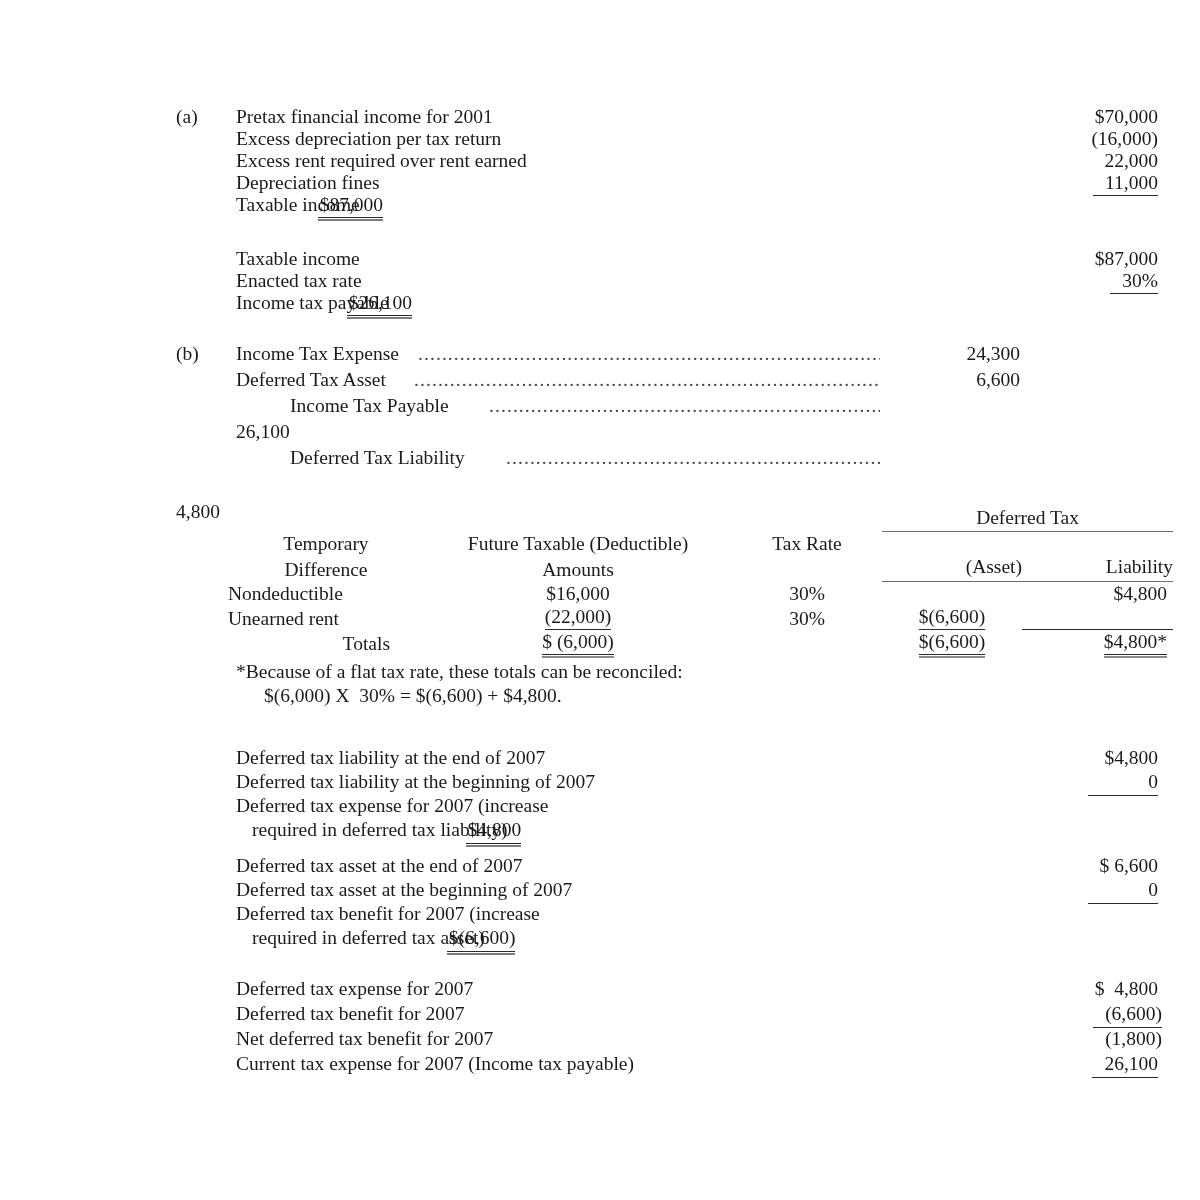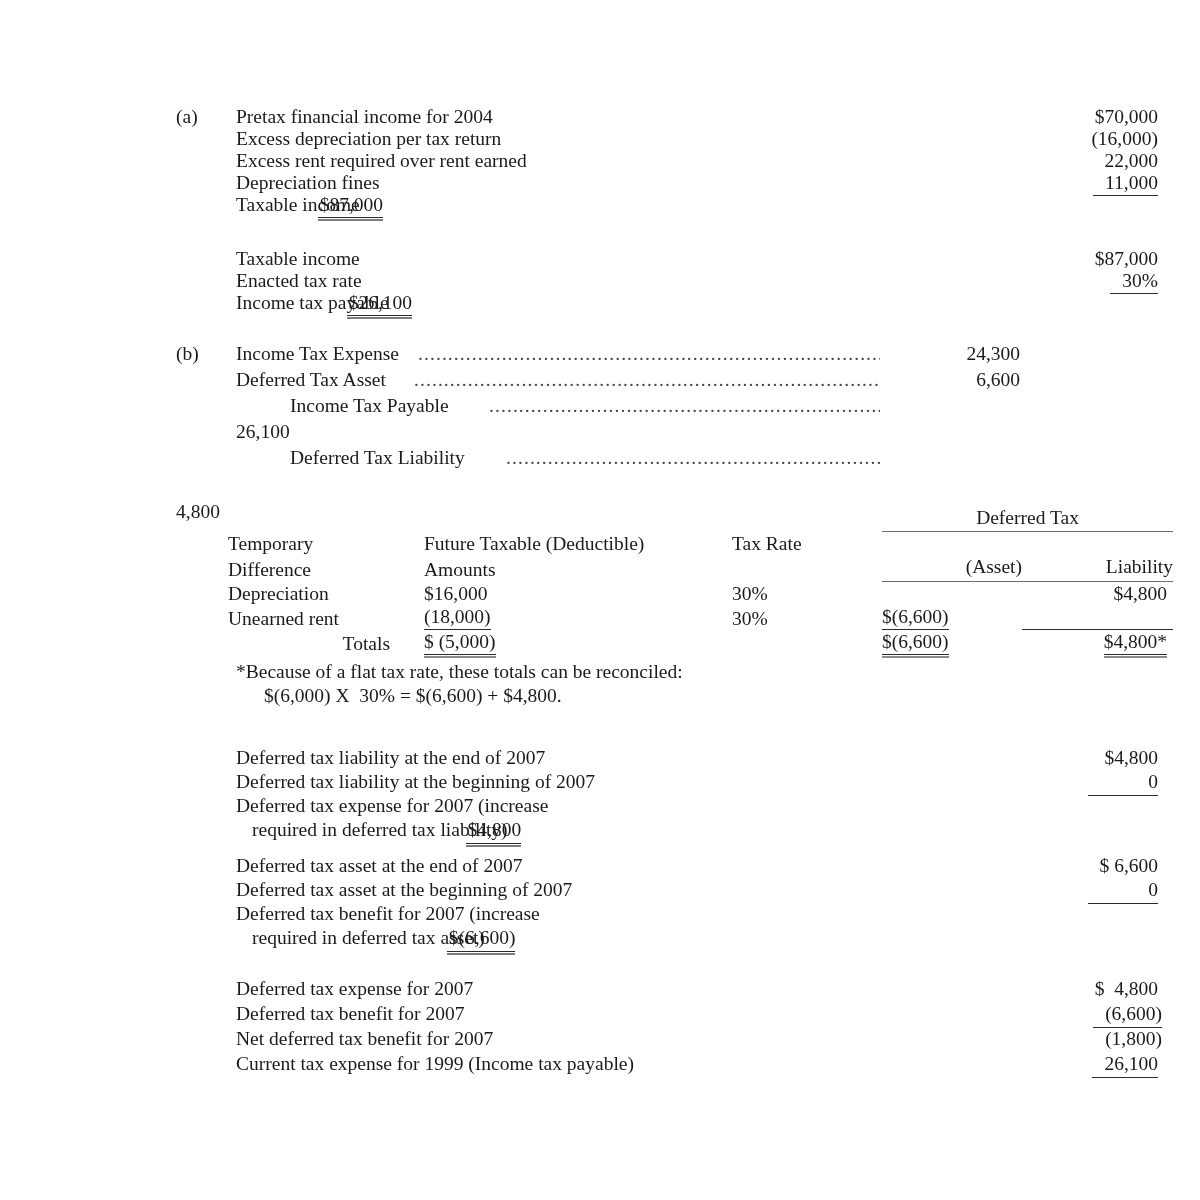--- a/index.html
+++ b/index.html
@@ -128,21 +128,21 @@
     line-height: 23px;
     vertical-align: bottom;
     white-space: pre;
   }
   .col-diff   { width: 196px; }
   .col-amts   { width: 308px; }
   .col-rate   { width: 150px; }
   .col-asset  { width: 140px; }
   .col-liab   { width: 151px; }
 
-  .c-center { }
+  .c-center { text-align: center; }
   .c-right  { text-align: right; }
   .c-left   { text-align: left; }
 
   .hdr-span {
     text-align: center;
     border-bottom: 1.6px solid #6e6e6e;
     padding-bottom: 2px !important;
     margin-top: 24px;
   }
   .hdr-sub {
@@ -188,21 +188,21 @@
 </style>
 </head>
 <body>
 
 <div class="page">
 
   <div class="blk" style="top:106px;">
 
     <div class="row">
       <span class="marker">(a)</span>
-      <span class="label">Pretax financial income for 2004</span>
+      <span class="label">Pretax financial income for 2001</span>
       <span class="amount">$70,000</span>
     </div>
 
     <div class="row">
       <span class="label">Excess depreciation per tax return</span>
       <span class="amount">(16,000)</span>
     </div>
 
     <div class="row">
       <span class="label">Excess rent required over rent earned</span>
@@ -294,38 +294,38 @@
         </tr>
         <tr>
           <td class="c-center">Difference</td>
           <td class="c-center">Amounts</td>
           <td></td>
           <td class="hdr-sub">(Asset)</td>
           <td class="hdr-sub">Liability</td>
         </tr>
 
         <tr>
-          <td class="c-left">Depreciation</td>
+          <td class="c-left">Nondeductible</td>
           <td class="c-center">$16,000</td>
           <td class="c-center">30%</td>
           <td class="c-center"></td>
           <td class="c-right pad-right">$4,800</td>
         </tr>
 
         <tr>
           <td class="c-left">Unearned rent</td>
-          <td class="c-center"><span class="u1">(18,000)</span></td>
+          <td class="c-center"><span class="u1">(22,000)</span></td>
           <td class="c-center">30%</td>
           <td class="c-center"><span class="u1">$(6,600)</span></td>
           <td class="c-right rule-cell pad-right"></td>
         </tr>
 
         <tr>
           <td class="c-right pad-right" style="padding-right:34px !important;">Totals</td>
-          <td class="c-center"><span class="u2">$ (5,000)</span></td>
+          <td class="c-center"><span class="u2">$ (6,000)</span></td>
           <td class="c-center"></td>
           <td class="c-center"><span class="u2">$(6,600)</span></td>
           <td class="c-right pad-right"><span class="u2">$4,800*</span></td>
         </tr>
       </tbody>
     </table>
   </div>
 
   <div class="note" style="top:660px;">*Because of a flat tax rate, these totals can be reconciled:</div>
   <div class="note" style="top:684px; left:264px;">$(6,000) X  30% = $(6,600) + $4,800.</div>
@@ -373,18 +373,18 @@
     </div>
     <div class="row" style="height:25px; line-height:25px;">
       <span class="label">Deferred tax benefit for 2007</span>
       <span class="amount ul-single" style="line-height:25px; right:38px;">(6,600)</span>
     </div>
     <div class="row" style="height:25px; line-height:25px;">
       <span class="label">Net deferred tax benefit for 2007</span>
       <span class="amount" style="line-height:25px; right:38px;">(1,800)</span>
     </div>
     <div class="row" style="height:25px; line-height:25px;">
-      <span class="label">Current tax expense for 1999 (Income tax payable)</span>
+      <span class="label">Current tax expense for 2007 (Income tax payable)</span>
       <span class="amount ul-single" style="line-height:25px;">26,100</span>
     </div>
   </div>
 
 </div>
 
 </body></html>

